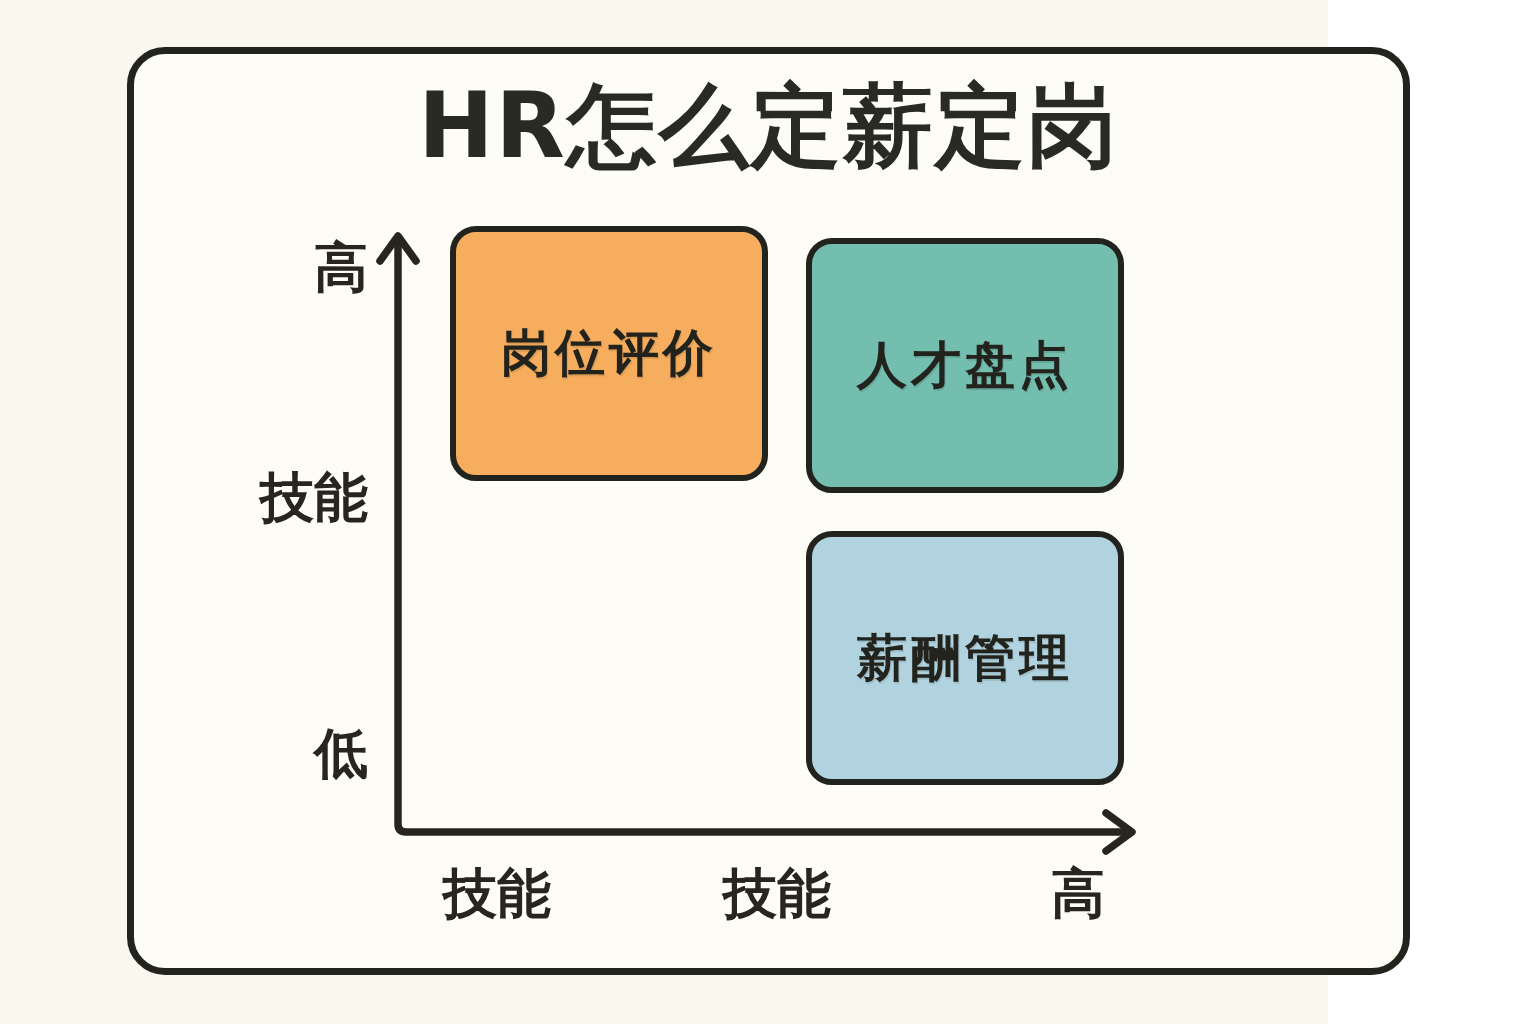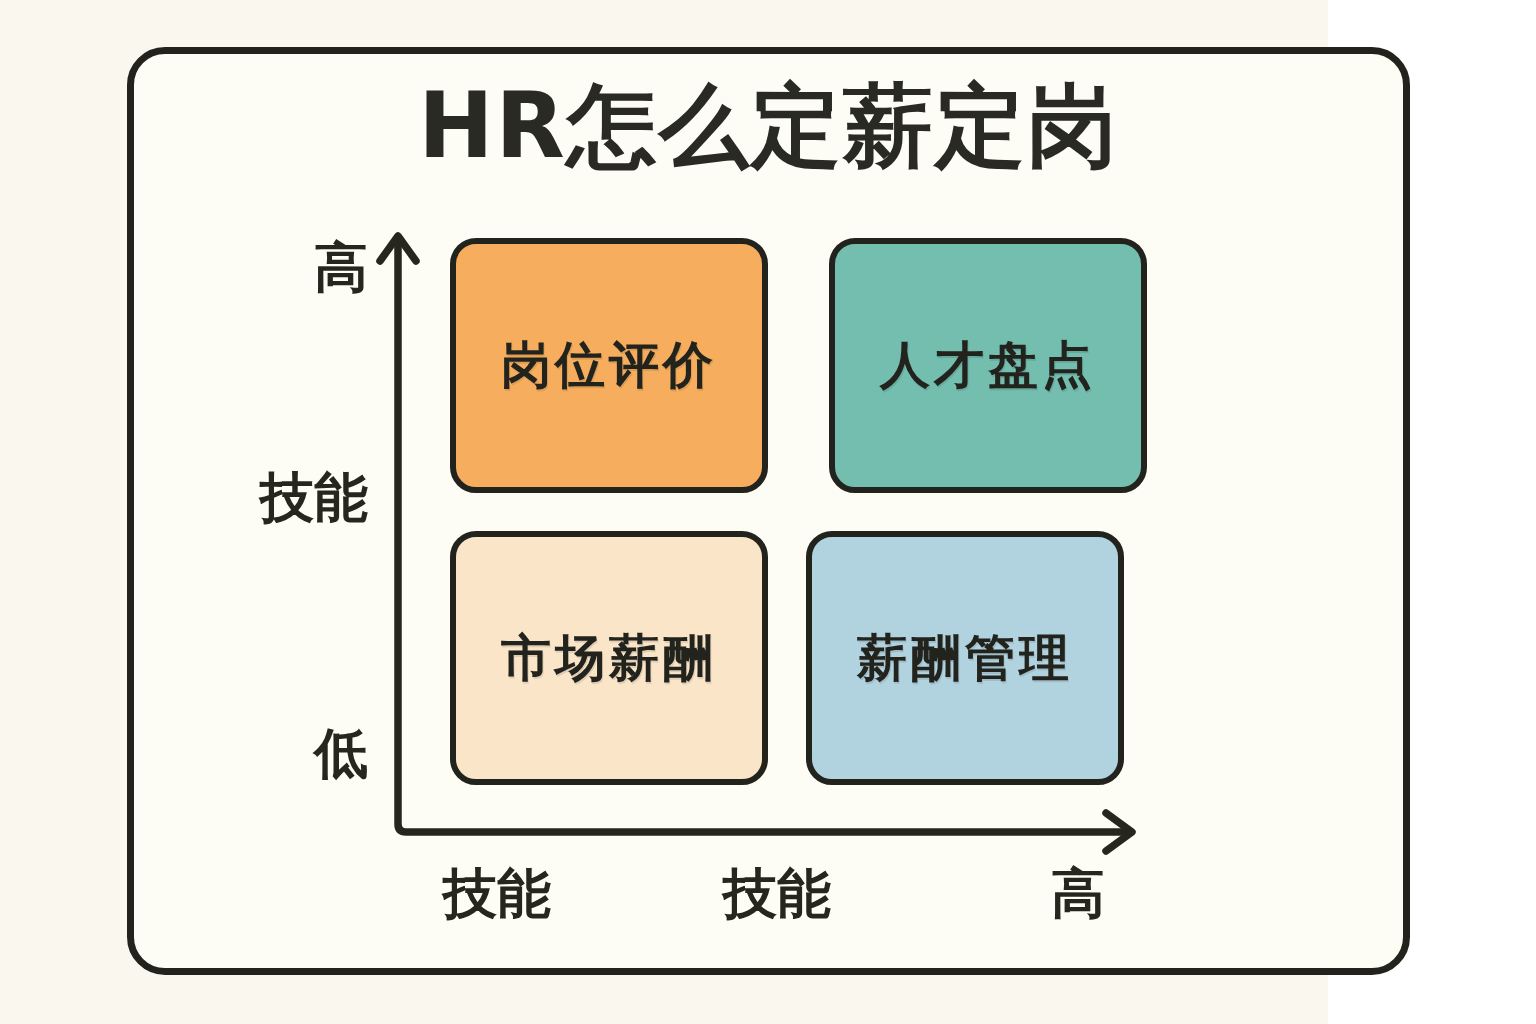--- a/index.html
+++ b/index.html
@@ -47,22 +47,22 @@
     justify-content: center;
   }
   .quadrant .q-label {
     font-size: 50px;
     font-weight: 700;
     color: #23231E;
     letter-spacing: 4px;
     text-shadow: 1px 2px 0 rgba(0,0,0,0.10);
     white-space: nowrap;
   }
-  .q-tl { left: 450px; top: 238px; }
-  .q-tr { left: 806px; top: 238px; margin-left: 23px; }
+  .q-tl { left: 450px; top: 226px; }
+  .q-tr { left: 806px; top: 238px; }
   .q-bl { left: 450px; top: 531px; height: 254px; }
   .q-br { left: 806px; top: 531px; height: 254px; text-align: right; }
   .axis-label {
     position: absolute;
     font-size: 54px;
     font-weight: 700;
     color: #26261F;
     white-space: nowrap;
   }
   
@@ -97,23 +97,20 @@
   <div class="axis-label ylab ylab-high">高</div>
   <div class="axis-label ylab ylab-mid">技能</div>
   <div class="axis-label ylab ylab-low">低</div>
 
   <div class="quadrant q-tl" style="background-color: rgb(246, 174, 94);">
     <span class="q-label">岗位评价</span>
   </div>
   <div class="quadrant q-tr" style="background-color: rgb(115, 190, 175);">
     <span class="q-label">人才盘点</span>
   </div>
-  <div class="quadrant q-bl" style="background-color: rgb(251, 229, 201);">
-    <span class="q-label">市场薪酬</span>
-  </div>
   <div class="quadrant q-br" style="background-color: rgb(177, 211, 223);">
     <span class="q-label">薪酬管理</span>
   </div>
 
   <div class="axis-label xlab xlab-left">技能</div>
   <div class="axis-label xlab xlab-mid">技能</div>
   <div class="axis-label xlab xlab-right">高</div>
 
 </div>
 

